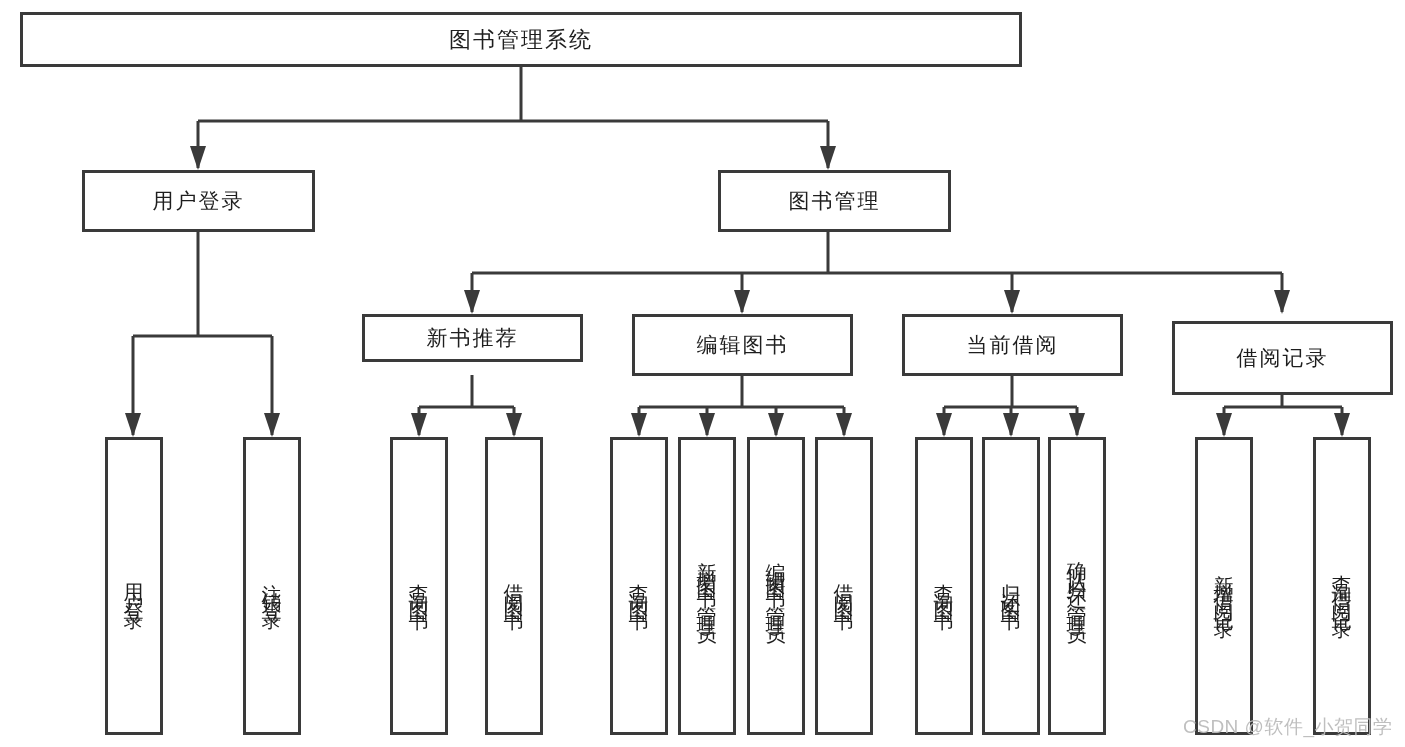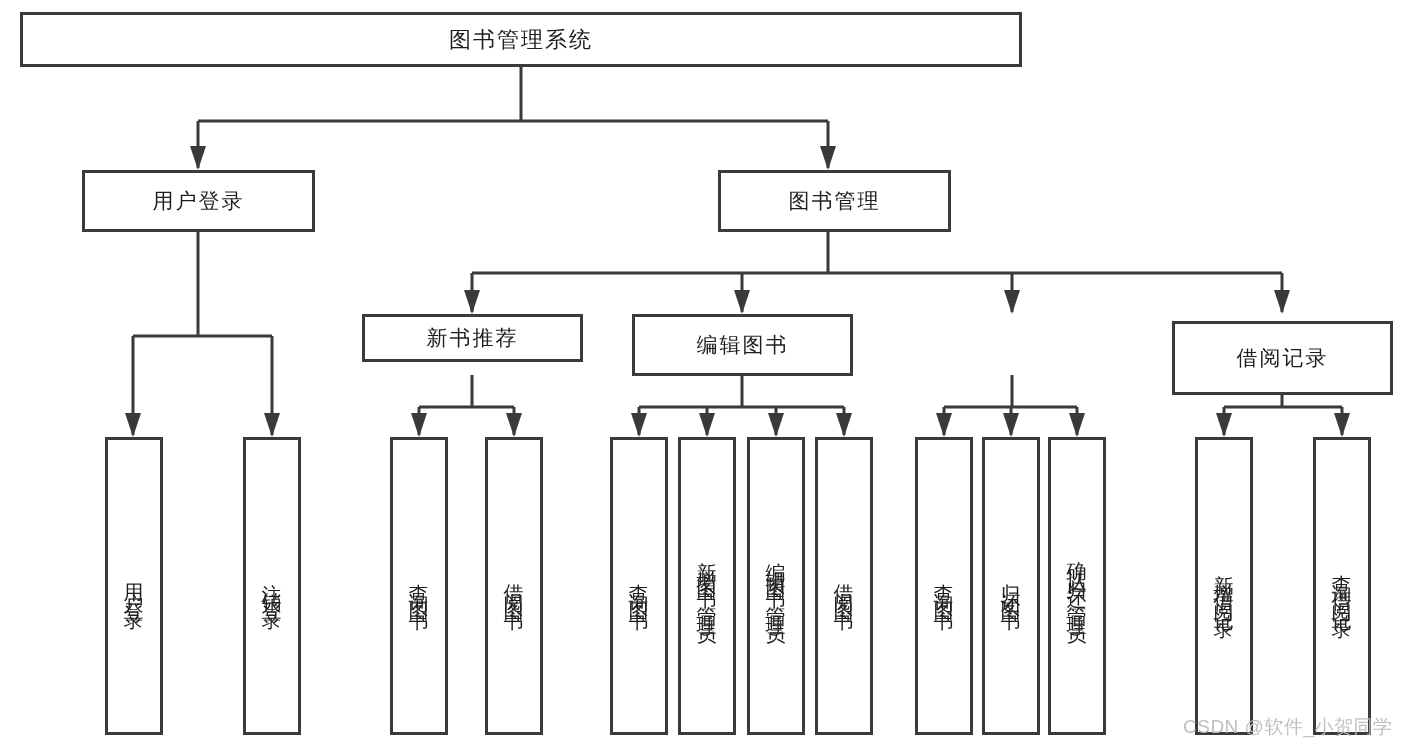--- a/index.html
+++ b/index.html
@@ -94,20 +94,21 @@
     <polygon points="1334,413 1350,413 1342,437"></polygon>
   </svg>
 
   <div class="hbox root" style="left:20px; top:12px; width:1002px; height:55px;">图书管理系统</div>
 
   <div class="hbox mid" style="left:82px; top:170px; width:233px; height:62px;">用户登录</div>
   <div class="hbox mid" style="left:712px; top:170px; width:233px; height:62px;margin-left:6px;">图书管理</div>
 
   <div class="hbox mid" style="left:362px; top:314px; width:221px; height:48px;">新书推荐</div>
   <div class="hbox mid" style="left:632px; top:314px; width:221px; height:62px;">编辑图书</div>
+  <div class="hbox mid" style="left:902px; top:314px; width:221px; height:62px;">当前借阅</div>
   <div class="hbox mid" style="left:1172px; top:321px; width:221px; height:74px;">借阅记录</div>
 
   <div class="vbox" style="left:105px;">用户登录</div>
   <div class="vbox" style="left:243px;">注销登录</div>
 
   <div class="vbox" style="left:390px;">查询图书</div>
   <div class="vbox" style="left:485px;">借阅图书</div>
 
   <div class="vbox" style="left:610px;">查询图书</div>
   <div class="vbox" style="left:678px;">新增图书（管理员）</div>

